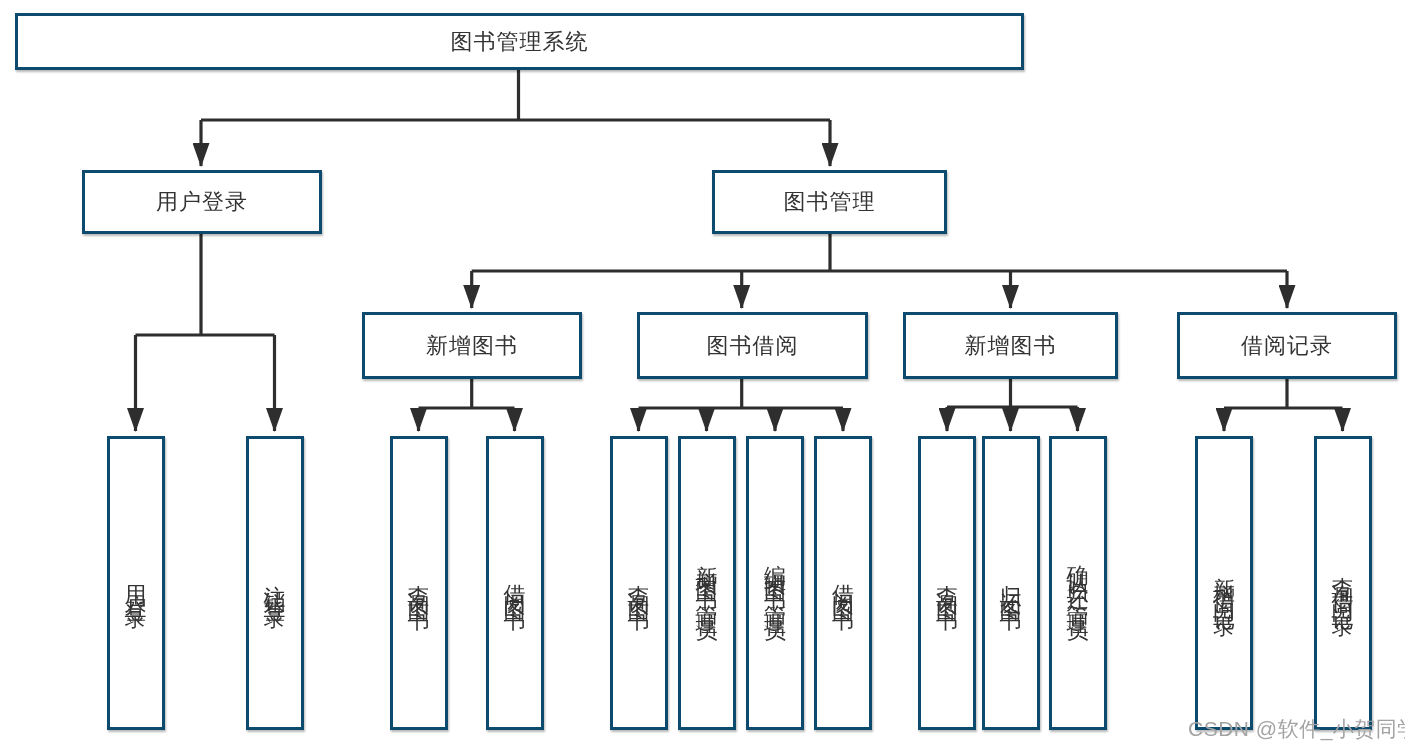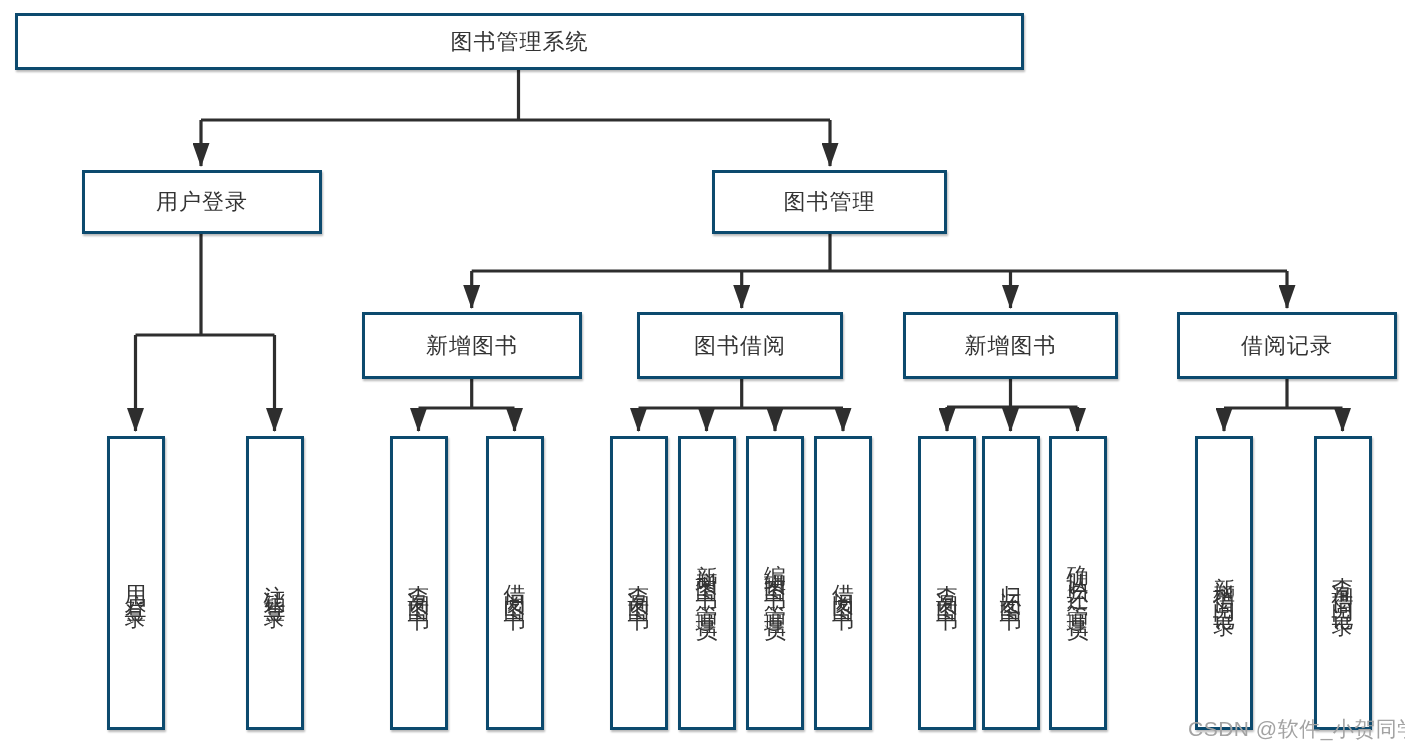--- a/index.html
+++ b/index.html
@@ -86,21 +86,21 @@
       <path class="arrowline" d="M1342.5 408 V431"></path>
     </g>
   </svg>
 
   <div class="node" style="left:15px; top:13px; width:1009px; height:57px;">图书管理系统</div>
 
   <div class="node" style="left:82px; top:170px; width:240px; height:64px;">用户登录</div>
   <div class="node" style="left:712px; top:170px; width:235px; height:64px;">图书管理</div>
 
   <div class="node" style="left:362px; top:312px; width:220px; height:67px;">新增图书</div>
-  <div class="node" style="left:637px; top:312px; width:206px; height:67px;">图书借阅</div>
+  <div class="node" style="left:637px; top:312px; width:231px; height:67px;">图书借阅</div>
   <div class="node" style="left:903px; top:312px; width:215px; height:67px;">新增图书</div>
   <div class="node" style="left:1177px; top:312px; width:220px; height:67px;">借阅记录</div>
 
   <div class="leaf" style="left:106.5px;">用户登录</div>
   <div class="leaf" style="left:245.5px;">注销登录</div>
 
   <div class="leaf" style="left:389.5px;">查询图书</div>
   <div class="leaf" style="left:485.5px;">借阅图书</div>
 
   <div class="leaf" style="left:609.5px;">查询图书</div>

